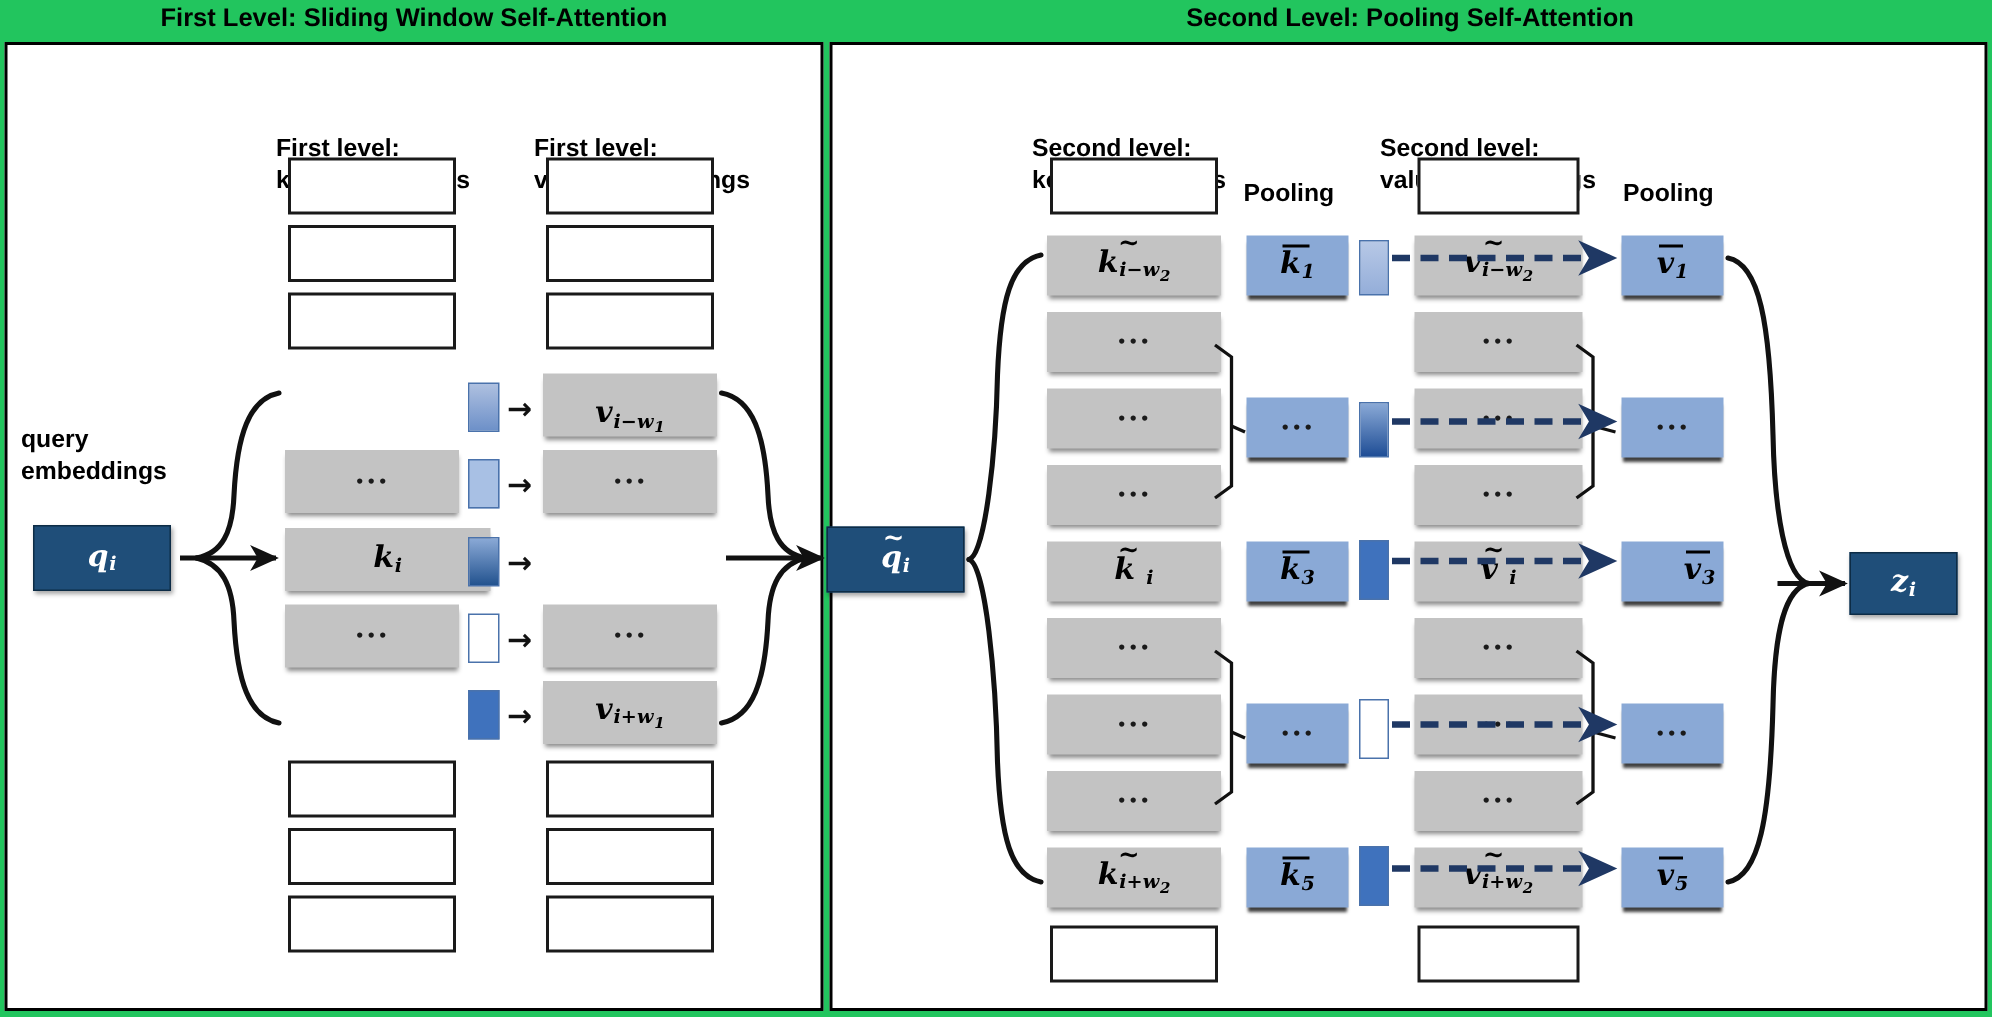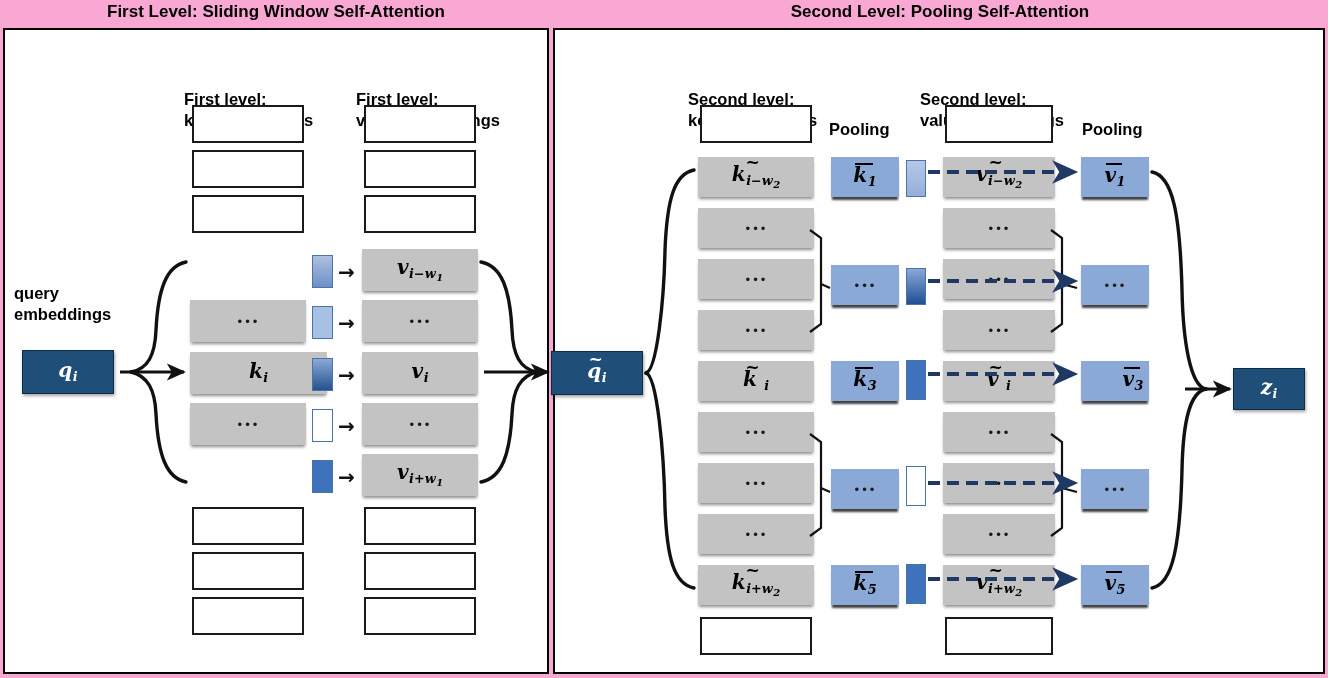--- a/index.html
+++ b/index.html
@@ -5,21 +5,21 @@
   * { box-sizing: border-box; }
   html, body {
     margin: 0; padding: 0;
     background: #ffffff;
     font-family: "Liberation Sans", sans-serif;
   }
   #root {
     position: relative;
     width: 1328px;
     height: 678px;
-    background: #f9a8d4;
+    background: #22c55e;
     overflow: hidden;
   }
 
   
   .panel-title {
     position: absolute;
     font-weight: bold;
     font-size: 17px;
     color: #000;
     text-align: center;
@@ -210,28 +210,25 @@
   <div class="arrow-small" style="left:338px; top:262px;">→</div>
   <div class="arrow-small" style="left:338px; top:313px;">→</div>
   <div class="arrow-small" style="left:338px; top:365px;">→</div>
   <div class="arrow-small" style="left:338px; top:416px;">→</div>
   <div class="arrow-small" style="left:338px; top:467px;">→</div>
 
   <div class="box empty" style="left:364px; top:105px; width:112px; height:38px;"></div>
   <div class="box empty" style="left:364px; top:150px; width:112px; height:38px;"></div>
   <div class="box empty" style="left:364px; top:195px; width:112px; height:38px;"></div>
 
-  <div class="box grey" style="left:362px; top:249px; width:116px; height:42px;">
+  <div class="box grey" style="left:362px; top:249px; width:116px; height:42px;align-items:flex-end;">
     <span class="m"><i>v</i><sub><i>i</i>−<i>w</i><sub style="vertical-align:-0.3em;font-size:0.78em;">1</sub></sub></span>
   </div>
   <div class="box grey" style="left:362px; top:300px; width:116px; height:42px;">
     <span class="dots">···</span>
-  </div>
-  <div class="box grey" style="left:362px; top:352px; width:116px; height:42px;">
-    <span class="m"><i>v</i><sub><i>i</i></sub></span>
   </div>
   <div class="box grey" style="left:362px; top:403px; width:116px; height:42px;">
     <span class="dots">···</span>
   </div>
   <div class="box grey" style="left:362px; top:454px; width:116px; height:42px;">
     <span class="m"><i>v</i><sub><i>i</i>+<i>w</i><sub style="vertical-align:-0.3em;font-size:0.78em;">1</sub></sub></span>
   </div>
 
   <div class="box empty" style="left:364px; top:507px; width:112px; height:38px;"></div>
   <div class="box empty" style="left:364px; top:552px; width:112px; height:38px;"></div>

